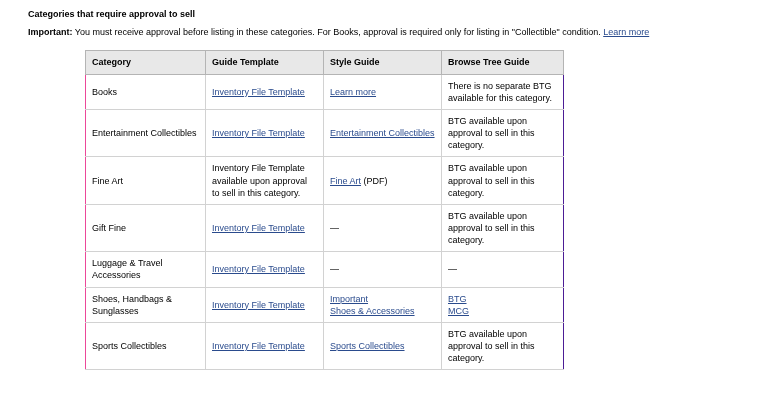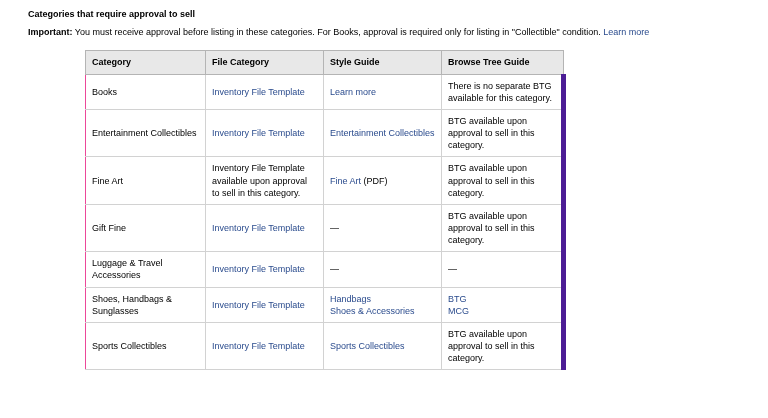--- a/index.html
+++ b/index.html
@@ -31,20 +31,21 @@
     font-size: 9px;
     color: #000000;
     line-height: 1.3;
   }
   .important-label {
     font-weight: bold;
     text-align: center;
   }
   a, .lnk {
     color: #2a4b8d;
+    text-decoration: underline;
     cursor: pointer;
   }
   table.cat-table {
     border-collapse: collapse;
     margin: 11px 0 0 85px;
     width: 478px;
     background: #ffffff;
     table-layout: fixed;
   }
   table.cat-table th {
@@ -64,21 +65,21 @@
     font-size: 9px;
     padding: 5px 6px;
     vertical-align: middle;
     color: #000;
     line-height: 1.35;
   }
   table.cat-table tr td:first-child {
     border-left: 1px solid #ec4899;
   }
   table.cat-table tr td:last-child {
-    border-right: 5px solid #4c1d95;
+    border-right: 1px solid #4c1d95;
     margin-left: 16px;
   }
   col.c1 { width: 120px; }
   col.c2 { width: 118px; }
   col.c3 { width: 118px; }
   col.c4 { width: 122px; }
   .cell-lines > span { display: block; }
 </style>
 </head>
 <body>
@@ -95,21 +96,21 @@
   <table class="cat-table">
     <colgroup>
         <col class="c1">
         <col class="c2">
         <col class="c3">
         <col class="c4">
       </colgroup>
     <thead>
       <tr>
         <th>Category</th>
-        <th>File Category</th>
+        <th>Guide Template</th>
         <th>Style Guide</th>
         <th>Browse Tree Guide</th>
       </tr>
     </thead>
     <tbody>
         <tr>
           <td>Books</td>
           <td>
             <div class="cell-lines">
               <span><span class="lnk">Inventory File Template</span></span>
@@ -200,21 +201,21 @@
         </tr>
         <tr>
           <td>Shoes, Handbags &amp; Sunglasses</td>
           <td>
             <div class="cell-lines">
               <span><span class="lnk">Inventory File Template</span></span>
             </div>
           </td>
           <td>
             <div class="cell-lines">
-              <span><span class="lnk">Handbags</span></span>
+              <span><span class="lnk">Important</span></span>
               <span><span class="lnk">Shoes &amp; Accessories</span></span>
             </div>
           </td>
           <td>
             <div class="cell-lines">
               <span><span class="lnk">BTG</span></span>
               <span><span class="lnk">MCG</span></span>
             </div>
           </td>
         </tr>

